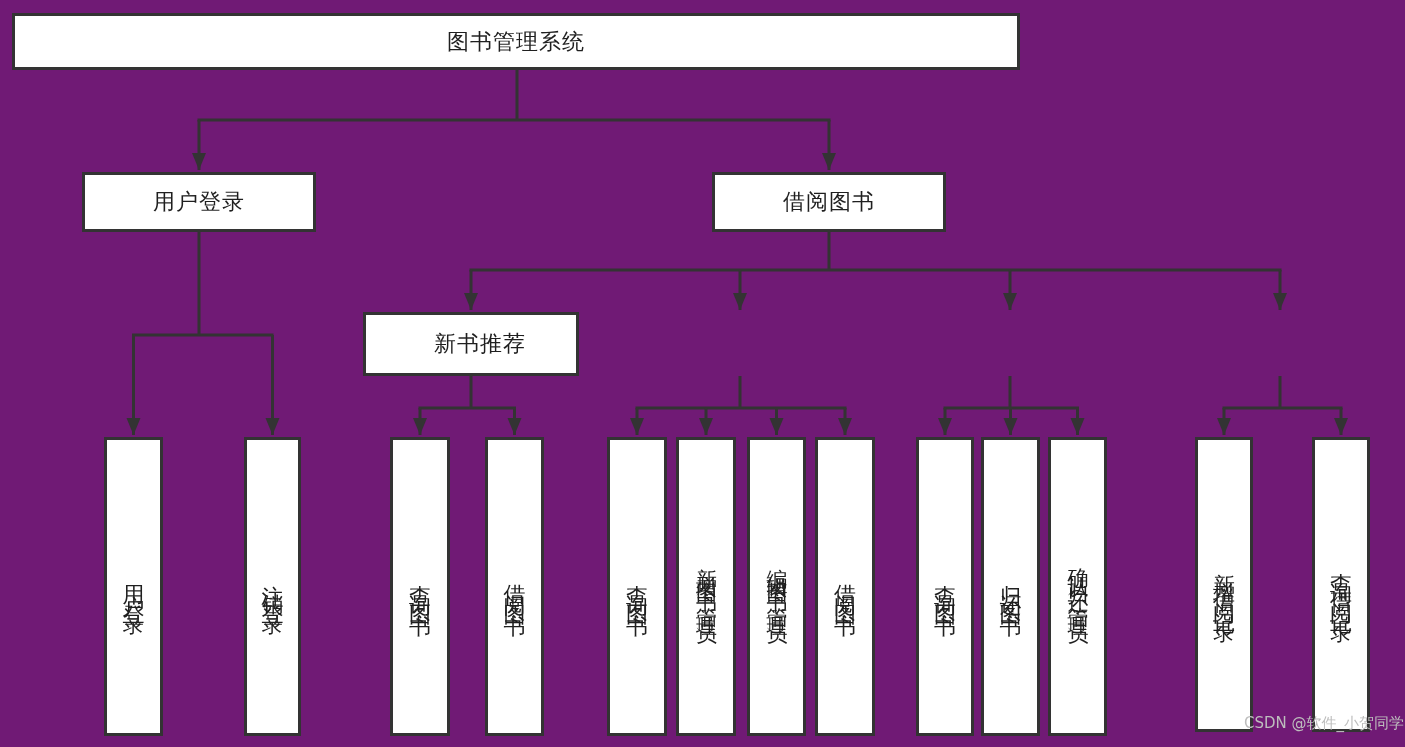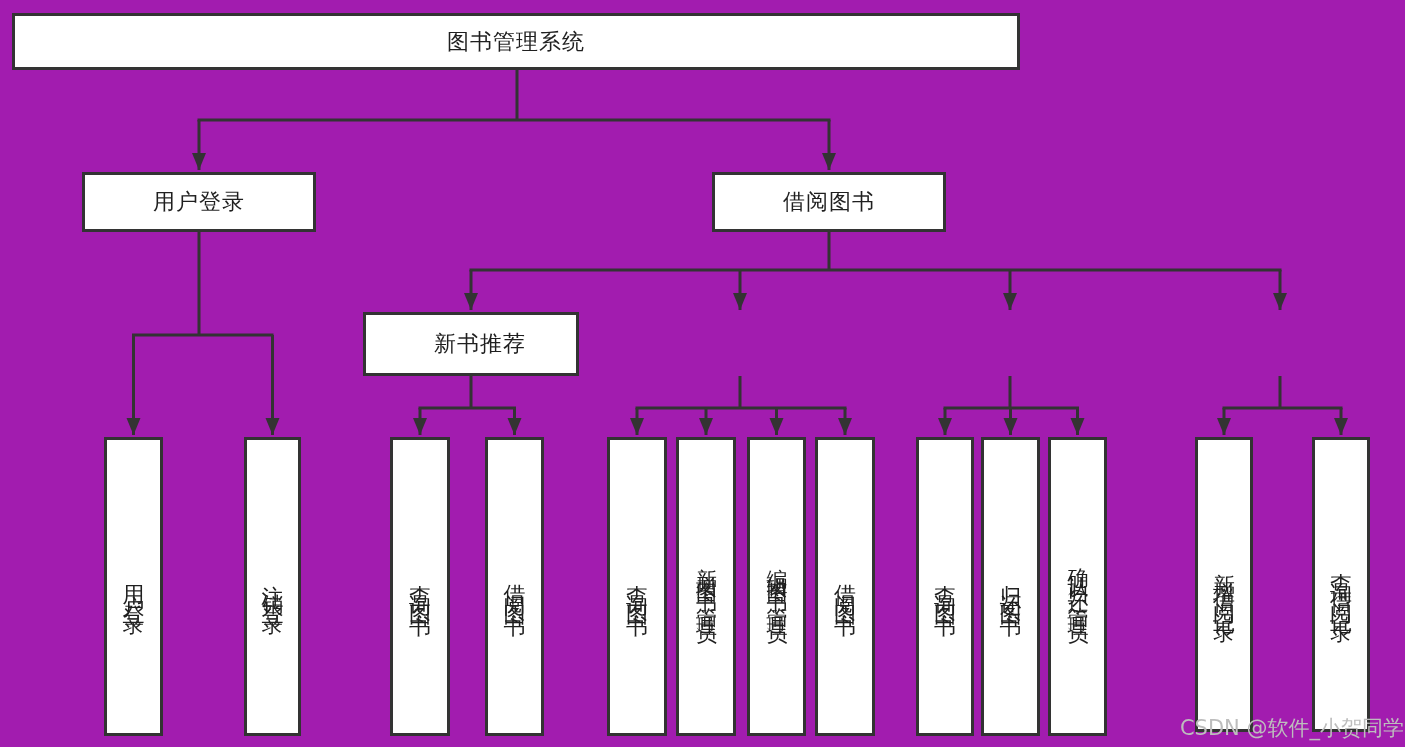--- a/index.html
+++ b/index.html
@@ -1,19 +1,19 @@
 <!DOCTYPE html>
 <html><head>
 <meta charset="utf-8">
 <style>
   html,body{margin:0;padding:0;background:#ffffff;}
   #canvas{
     position:relative;
     width:1405px;height:747px;
-    background:#a21caf;
+    background:#701a75;
     font-family:"DejaVu Sans","Liberation Sans",sans-serif;
     color:#1f1f1f;
     overflow:hidden;
   }
   .node{
     position:absolute;
     background:#ffffff;
     border:3px solid #333333;
     box-sizing:border-box;
     display:flex;
@@ -29,21 +29,21 @@
     letter-spacing:10px;
     line-height:1;
     white-space:nowrap;
   }
   .vbox .tight{letter-spacing:8px;font-size:21px;}
   #wires{position:absolute;left:0;top:0;z-index:1;}
   #watermark{
     position:absolute;
     left:1152px;top:714px;
     width:252px;
-    font-size:21px;
+    font-size:15px;
     color:#bdbdbd;
     text-align:right;
     z-index:5;
     white-space:nowrap;
   }
 </style>
 </head>
 <body>
 
 <div id="canvas">

